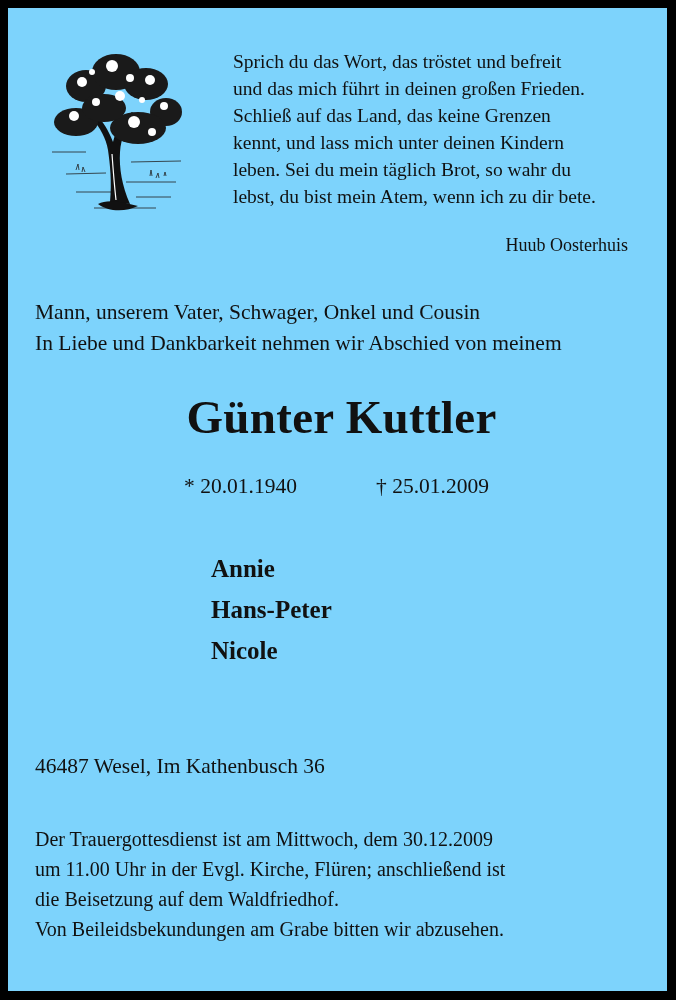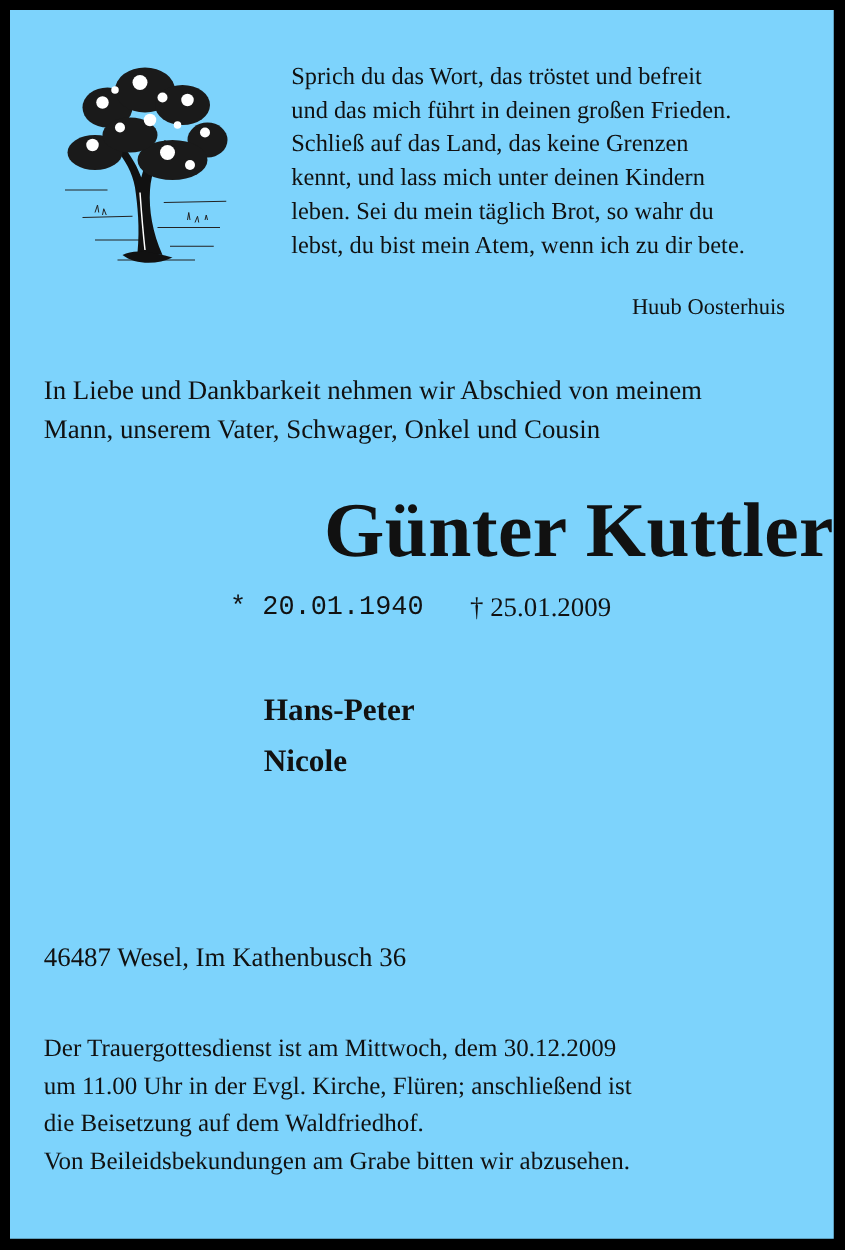--- a/index.html
+++ b/index.html
@@ -30,29 +30,29 @@
     }
 
     .intro {
       position: absolute; left: 27px; top: 289px; width: 620px;
       font-size: 21.5px; line-height: 31px;
     }
     .intro-line { display: block; white-space: nowrap; }
 
     .name {
       position: absolute; left: 0; right: 0; top: 382px;
-      text-align: right; font-weight: bold; font-size: 62px; letter-spacing: 0.3px;
+      text-align: center; font-weight: bold; font-size: 47px; letter-spacing: 0.3px;
       padding-left: 8px;
     }
 
     .dates {
       position: absolute; left: 176px; top: 466px;
       font-size: 21.5px; white-space: nowrap;
     }
-    .date-birth { position: absolute; left: 0; top: 0; white-space: nowrap; font-family: Liberation Mono, monospace; }
+    .date-birth { position: absolute; left: 0; top: 0; white-space: nowrap; }
     .date-death { position: absolute; left: 192px; top: 0; white-space: nowrap; }
 
     .family {
       position: absolute; left: 203px; top: 540px;
       font-weight: bold; font-size: 25px; line-height: 41px;
     }
     .family-member { display: block; white-space: nowrap; }
 
     .address {
       position: absolute; left: 27px; top: 746px;
@@ -118,32 +118,33 @@
     <span class="poem-line">und das mich führt in deinen großen Frieden.</span>
     <span class="poem-line">Schließ auf das Land, das keine Grenzen</span>
     <span class="poem-line">kennt, und lass mich unter deinen Kindern</span>
     <span class="poem-line">leben. Sei du mein täglich Brot, so wahr du</span>
     <span class="poem-line">lebst, du bist mein Atem, wenn ich zu dir bete.</span>
   </div>
 
   <div class="author">Huub Oosterhuis</div>
 
   <div class="intro">
+    <span class="intro-line">Mann, unserem Vater, Schwager, Onkel und Cousin</span>
     <span class="intro-line">In Liebe und Dankbarkeit nehmen wir Abschied von meinem</span>
-    <span class="intro-line">Mann, unserem Vater, Schwager, Onkel und Cousin</span>
   </div>
 
   <div class="name">Günter Kuttler</div>
 
   <div class="dates">
     <span class="date-birth">* 20.01.1940</span>
     <span class="date-death">† 25.01.2009</span>
   </div>
 
   <div class="family">
+    <span class="family-member">Annie</span>
     <span class="family-member">Hans-Peter</span>
     <span class="family-member">Nicole</span>
   </div>
 
   <div class="address">46487 Wesel, Im Kathenbusch 36</div>
 
   <div class="service">
     <span class="service-line">Der Trauergottesdienst ist am Mittwoch, dem 30.12.2009</span>
     <span class="service-line">um 11.00 Uhr in der Evgl. Kirche, Flüren; anschließend ist</span>
     <span class="service-line">die Beisetzung auf dem Waldfriedhof.</span>

